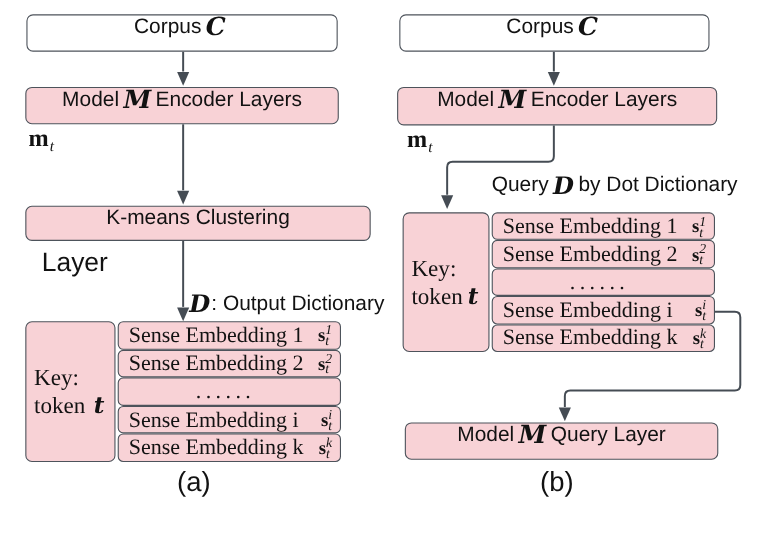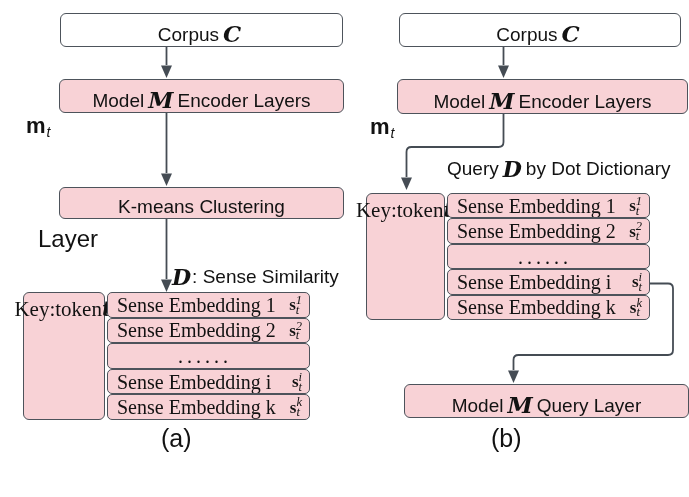--- a/index.html
+++ b/index.html
@@ -7,46 +7,46 @@
     --border:#4d535b;
     --arrow:#454c54;
     --ink:#121212;
   }
   html,body{margin:0;padding:0;background:#fff;}
   .canvas{position:relative;width:689px;height:497px;background:#fff;overflow:hidden;
           font-family:"Liberation Sans",sans-serif;color:var(--ink);}
   svg.arrows{position:absolute;left:0;top:0;pointer-events:none;}
 
   .box{position:absolute;box-sizing:border-box;border:1.6px solid var(--border);
-       border-radius:6px;background:var(--pink);display:flex;align-items:flex-end;
-       justify-content:center;font-size:19px;white-space:nowrap;margin-left:36px;}
+       border-radius:6px;background:var(--pink);display:flex;align-items:flex-start;
+       justify-content:center;font-size:19px;white-space:nowrap;}
   .box.white{background:#fff;}
 
   .cal{font-family:"DejaVu Serif",serif;font-style:italic;font-weight:600;
        font-size:1.2em;line-height:1;margin:0 4px;}
   .cal.tight{margin:0 2px 0 4px;}
 
   .floating{position:absolute;white-space:nowrap;}
-  .mvec{font-family:Liberation Sans, sans-serif;font-weight:bold;font-size:22px;}
+  .mvec{font-family:Liberation Serif, serif;font-weight:bold;font-size:22px;}
   .mvec .sub{font-weight:normal;font-style:italic;font-size:14px;vertical-align:-4px;margin-left:1px;}
 
   .save{font-size:24px;}
   .caption{font-size:25px;}
 
   .dict-title{font-size:19px;display:flex;align-items:center;}
   .dict-title .cal{font-size:22px;margin:0 1px 0 0;}
   .query-title{font-size:19px;display:flex;align-items:center;}
   .query-title .cal{font-size:22px;}
 
   .keybox{position:absolute;box-sizing:border-box;border:1.6px solid var(--border);
           border-radius:6px;background:var(--pink);
           font-family:"Liberation Serif",serif;font-size:21px;
-          display:flex;flex-direction:row;justify-content:center;
+          display:flex;flex-direction:column;justify-content:center;
           padding:4px 7px;line-height:1.18;}
-  .keybox .line2{display:flex;align-items:baseline;justify-content:flex-end;padding-right:2px;}
+  .keybox .line2{display:flex;align-items:baseline;justify-content:space-between;padding-right:2px;}
   .keybox .tok{font-weight:bold;font-style:italic;font-family:"DejaVu Serif",serif;}
 
   .rows{position:absolute;display:flex;flex-direction:column;}
   .row{flex:1;box-sizing:border-box;border:1.6px solid var(--border);border-radius:5px;
        background:var(--pink);display:flex;align-items:center;
        font-family:"Liberation Serif",serif;font-size:20px;line-height:1;
        padding:0 7px 0 9px;overflow:hidden;white-space:nowrap;}
   .row .lbl{flex:0 0 auto;}
   .row .gap{flex:1 1 auto;}
   .row.dots{justify-content:center;letter-spacing:4px;padding-left:0;}
@@ -87,29 +87,29 @@
   <div class="box" style="left:23px;top:79px;width:285px;height:34px;">
     <span>Model</span>
       <span class="cal">M</span>
       <span>Encoder Layers</span>
   </div>
 
   <div class="floating mvec" style="left:26px;top:113px;">
     <span>m</span><span class="sub">t</span>
   </div>
 
-  <div class="box" style="left:23px;top:187px;width:285px;height:32px;">
+  <div class="box" style="left:23px;top:187px;width:314px;height:32px;">
     <span>K-means Clustering</span>
   </div>
 
   <div class="floating save" style="left:38px;top:225px;">Layer</div>
 
   <div class="floating dict-title" style="left:172px;top:266px;">
     <span class="cal tight">D</span>
-      <span>: Sense Similarity</span>
+      <span>: Output Dictionary</span>
   </div>
 
   <div class="keybox" style="left:23px;top:292px;width:82px;height:128px;">
     <div>Key:</div>
     <div class="line2">
       <span>token</span>
         <span class="tok">t</span>
     </div>
   </div>
 

